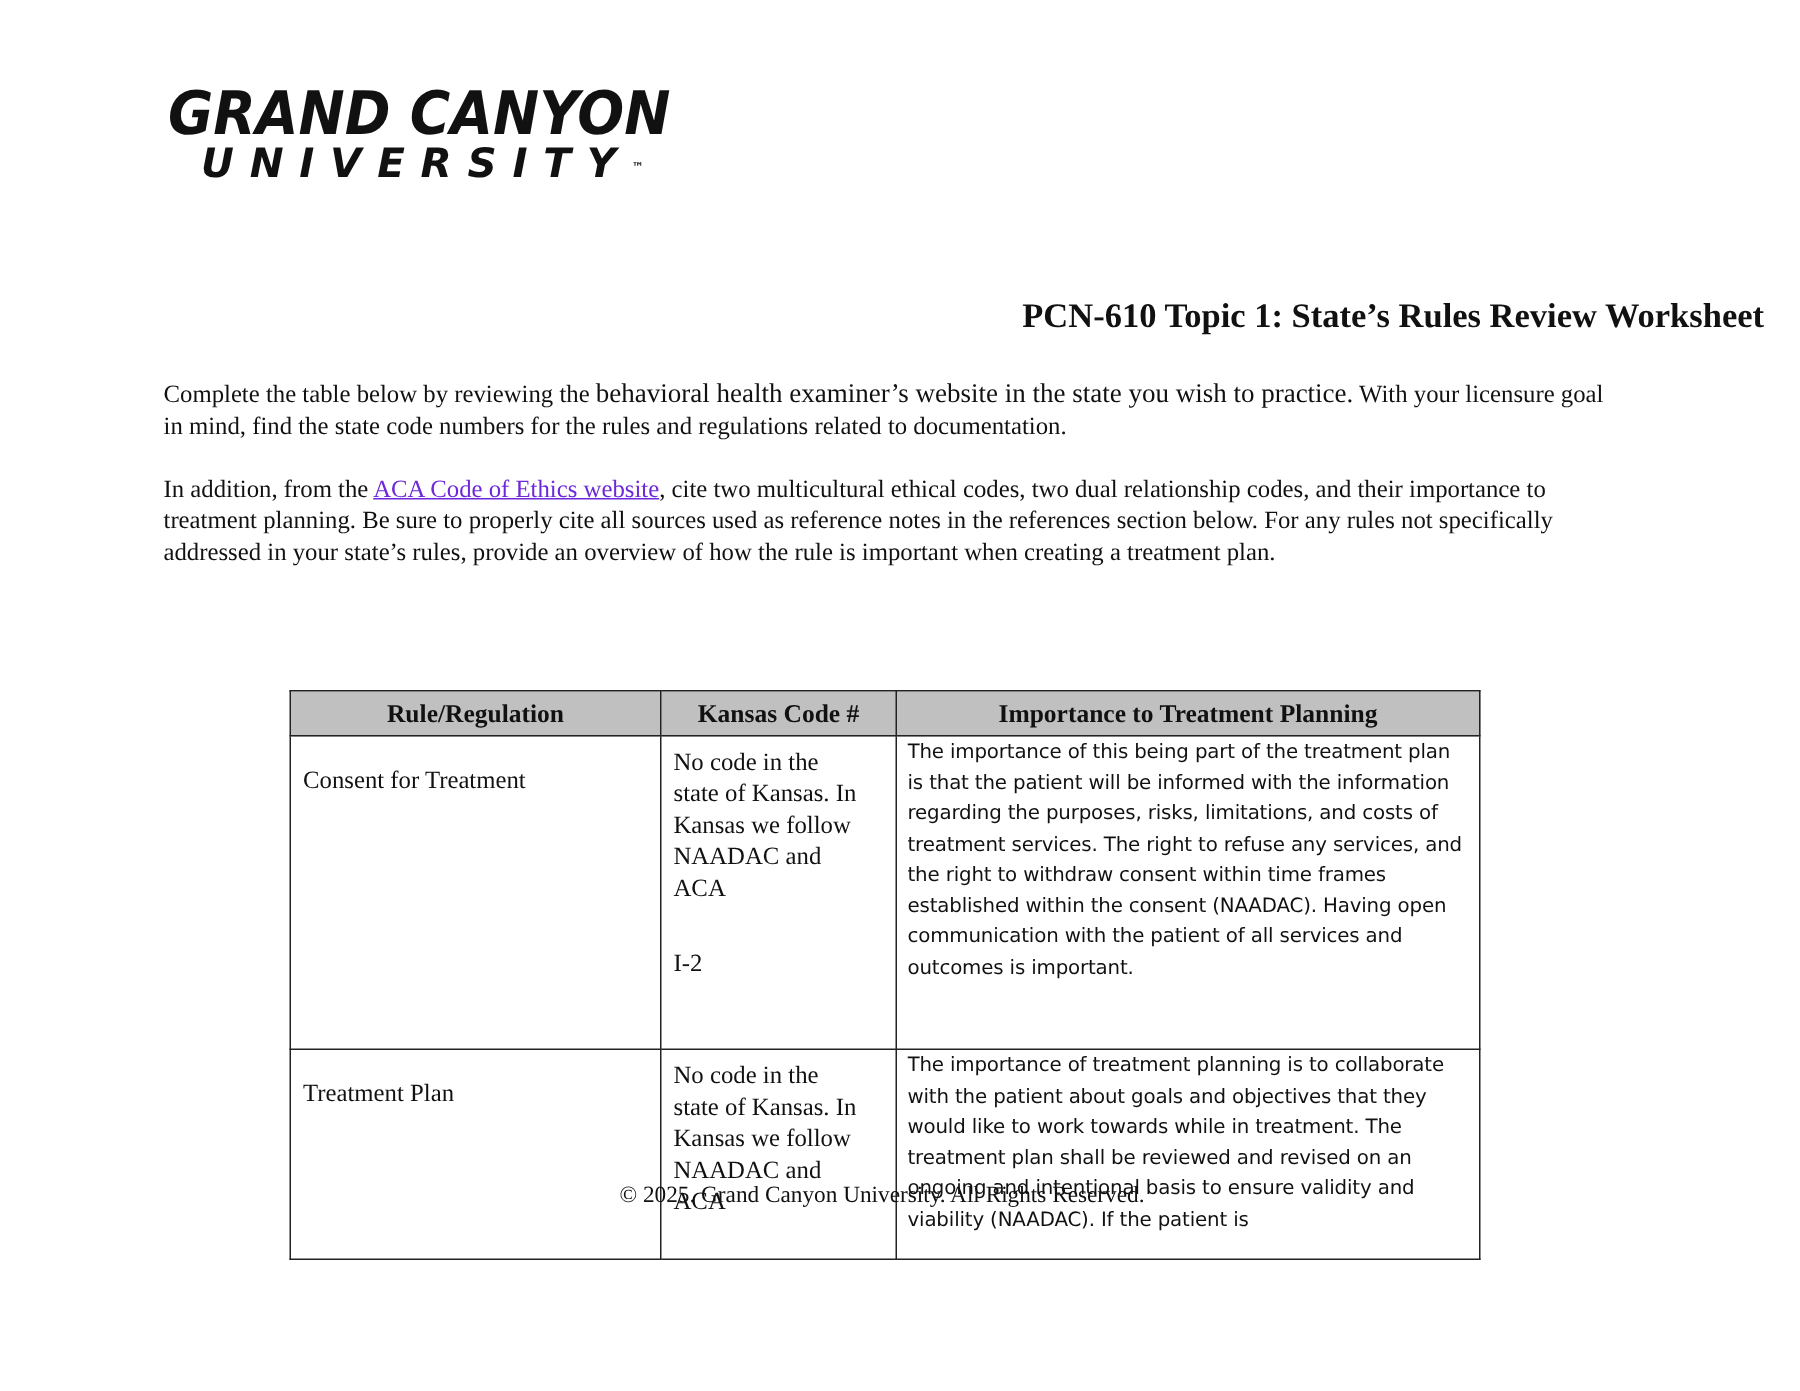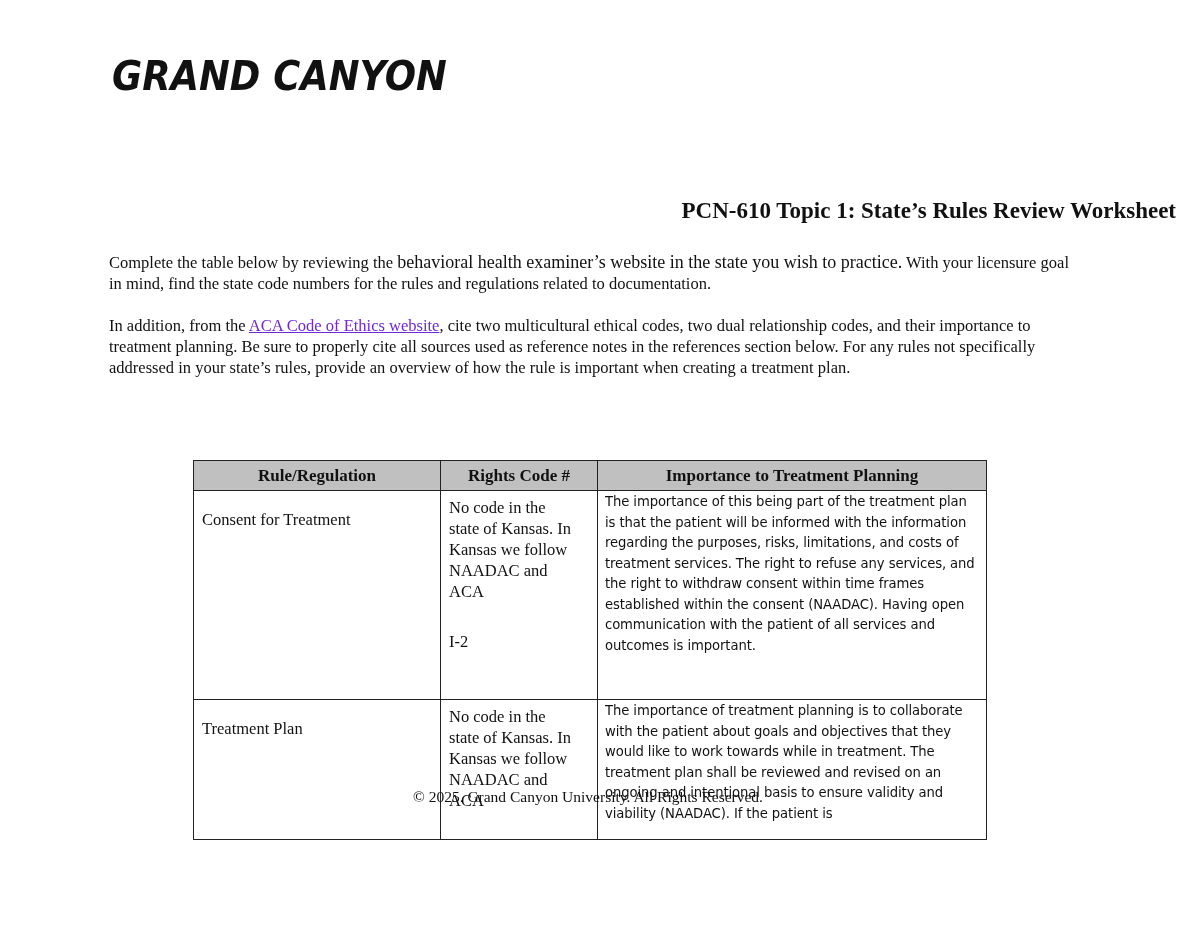--- a/index.html
+++ b/index.html
@@ -52,33 +52,34 @@
   tr.r2 .imp-wrap { height: 120px; }
   .footer {
     position: absolute; left: 0; width: 1176px; top: 788px; text-align: center; font-size: 15.5px;
   }
 </style>
 </head>
 <body>
 
 <div class="logo">
   <div class="logo-line1">GRAND CANYON</div>
+  <div class="logo-line2"><span>UNIVERSITY</span><sup>™</sup></div>
 </div>
 
 <div class="title">PCN-610 Topic 1: State’s Rules Review Worksheet</div>
 
 <div class="para p1"><span>Complete the table below by reviewing the </span><span class="small">behavioral health examiner’s website in the state you wish to practice.</span><span> With your licensure goal in mind, find the state code numbers for the rules and regulations related to documentation.</span></div>
 
 <div class="para p2"><span> In addition, from the </span><a class="link">ACA Code of Ethics website</a><span>, cite two multicultural ethical codes, two dual relationship codes, and their importance to treatment planning. Be sure to properly cite all sources used as reference notes in the references section below.  For any rules not specifically addressed in your state’s rules, provide an overview of how the rule is important when creating a treatment plan.</span></div>
 
 <table class="rules">
   <thead>
     <tr>
       <th class="c1">Rule/Regulation</th>
-      <th class="c2">Rights Code #</th>
+      <th class="c2">Kansas Code #</th>
       <th class="c3">Importance to Treatment Planning</th>
     </tr>
   </thead>
   <tbody>
     <tr class="r1">
       <td class="rule">Consent for Treatment</td>
       <td class="code">
         <div>No code in the</div>
         <div>state of Kansas. In</div>
         <div>Kansas we follow</div>

